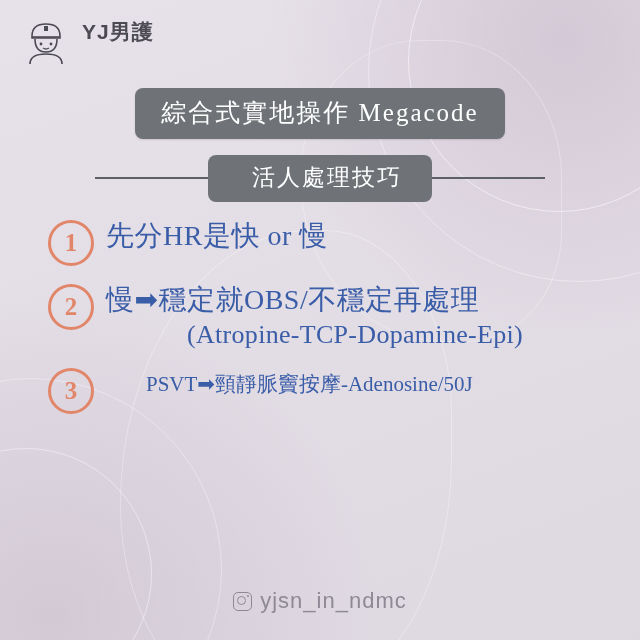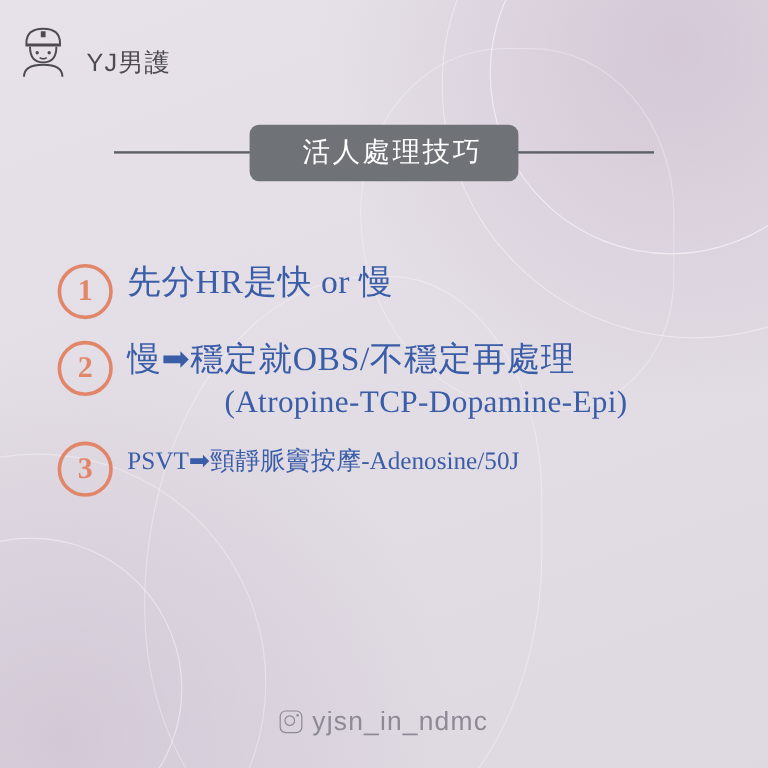--- a/index.html
+++ b/index.html
@@ -34,24 +34,25 @@
   .swirl.s2 { width: 420px; height: 420px; right: -150px; top: -140px; border-color: rgba(255,255,255,0.4); }
   .swirl.s3 { width: 250px; height: 250px; left: -100px; bottom: -60px; border-color: rgba(255,255,255,0.45); }
   .swirl.s4 { width: 380px; height: 380px; left: -160px; bottom: -120px; border-color: rgba(255,255,255,0.35); }
   .swirl.s5 { width: 330px; height: 480px; left: 120px; top: 230px; border-color: rgba(255,255,255,0.33); border-radius: 60% 40% 55% 45%; }
   .swirl.s6 { width: 260px; height: 300px; left: 300px; top: 40px; border-color: rgba(255,255,255,0.3); border-radius: 50% 50% 40% 60%; }
 
   
   .header {
     position: absolute;
     top: 18px;
-    left: 12px;
-    display: flex;
-    align-items: flex-end;
+    left: 22px;
+    display: flex;
+    align-items: flex-start;
     gap: 12px;
+    font-weight: bold;
   }
   .avatar {
     width: 48px;
     height: 48px;
     flex: 0 0 48px;
   }
   .brand-name {
     font-family: "Liberation Sans", sans-serif;
     font-size: 21px;
     color: #4c4a52;
@@ -149,20 +150,21 @@
     letter-spacing: 0.3px;
     white-space: nowrap;
     text-align: center;
   }
   .detail {
     color: #3a5da8;
     font-size: 21px;
     line-height: 1.42;
     margin-top: 4px;
     white-space: nowrap;
+    margin-left: 40px;
   }
   .item3 { margin-top: 14px; }
   .item2 { margin-top: 16px; }
 
   
   .footer {
     position: absolute;
     left: 0;
     bottom: 26px;
     width: 640px;
@@ -227,20 +229,21 @@
         <circle cx="19" cy="26" r="1.4" fill="#4c4a52"></circle>
         <circle cx="29" cy="26" r="1.4" fill="#4c4a52"></circle>
         <path d="M21 30 Q24 32 27 30" fill="none" stroke="#4c4a52" stroke-width="1.4"></path>
         <path d="M8 46 Q8 36 24 36 Q40 36 40 46" fill="none" stroke="#4c4a52" stroke-width="1.6"></path>
       </svg>
     </span>
     <span class="brand-name">YJ男護</span>
   </div>
 
   <div class="title-block">
+    <div class="title-bar">綜合式實地操作  Megacode</div>
     <div class="subtitle-row">
       <div class="subtitle-rule"></div>
       <div class="subtitle-bar">活人處理技巧</div>
     </div>
   </div>
 
   <div class="items">
 
     <div class="item item1">
       <div class="num">1</div>

